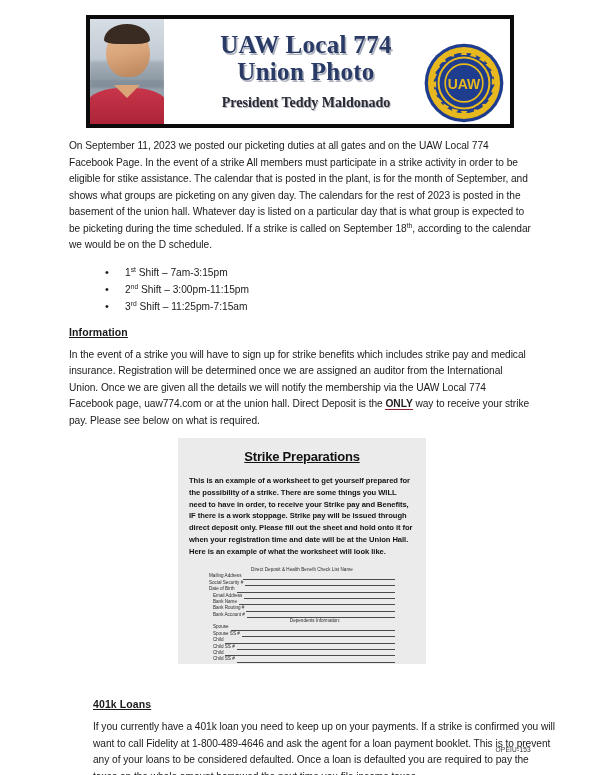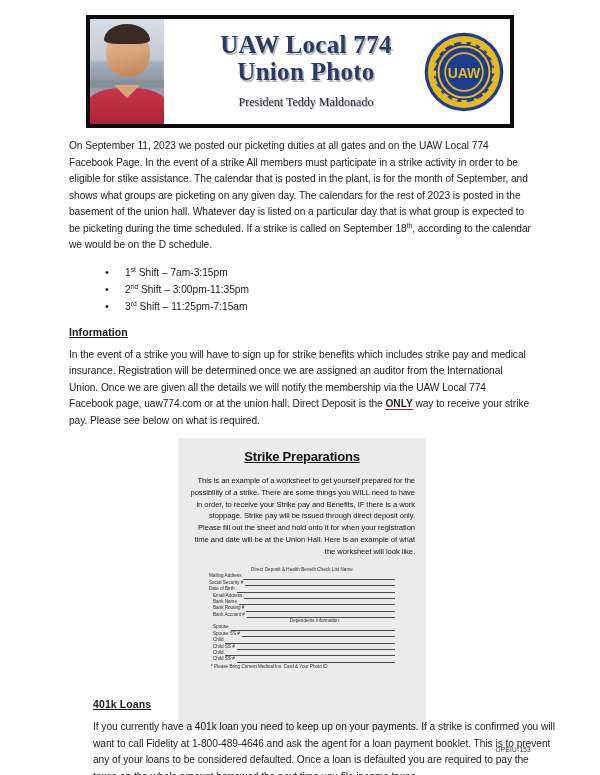--- a/index.html
+++ b/index.html
@@ -109,32 +109,32 @@
     font-weight: bold;
     font-size: 25px;
     line-height: 1.08;
     color: #2a3a66;
     text-shadow: 1.5px 1.5px 0 rgba(150,155,170,0.75);
     letter-spacing: 0.3px;
     white-space: nowrap;
   }
   .bt-sub {
     font-family: "Liberation Serif", serif;
-    font-weight: normal;
-    font-size: 12px;
+    font-weight: bold;
+    font-size: 14px;
     color: #2b2b35;
     text-shadow: 1px 1px 0 rgba(160,165,175,0.8);
     margin-top: 10px;
     white-space: nowrap;
   }
   .banner-logo {
     width: 92px;
     flex: 0 0 92px;
     display: flex;
-    align-items: center;
+    align-items: flex-end;
     justify-content: center;
   }
 
   
   .doc {
     position: absolute;
     left: 69px;
     top: 138px;
     width: 462px;
   }
@@ -177,42 +177,43 @@
     border-bottom: 1.6px solid #8a2432;
     padding-bottom: 0px;
   }
 
   
   .inset {
     position: absolute;
     left: 178px;
     top: 438px;
     width: 248px;
-    height: 292px;
+    height: 226px;
     background: #ebebeb;
     box-sizing: border-box;
     padding: 8px 9px 6px 9px;
     overflow: hidden;
   }
   .inset-title {
     text-align: center;
     font-size: 13px;
     font-weight: bold;
     text-decoration: underline;
     color: #111;
     margin: 3px 0 11px 0;
     letter-spacing: -0.2px;
   }
   .inset-para {
-    text-align: right;
+    text-align: left;
     font-size: 7.6px;
     line-height: 1.55;
     color: #141414;
     margin: 0 2px 10px 2px;
     letter-spacing: -0.05px;
+    font-weight: bold;
   }
   .worksheet {
     margin: 0 auto;
     width: 186px;
   }
   .ws-head {
     text-align: center;
     font-size: 4.6px;
     color: #2a2a2a;
     margin-bottom: 1px;
@@ -322,21 +323,21 @@
   </div>
 
   <div class="doc">
 
 
     <p class="body"><span>On September 11, 2023 we posted our picketing duties at all gates and on the UAW Local 774 Facebook Page. In the event of a strike All members must participate in a strike activity in order to be eligible for stike assistance. The calendar that is posted in the plant, is for the month of September, and shows what groups are picketing on any given day. The calendars for the rest of 2023 is posted in the basement of the union hall. Whatever day is listed on a particular day that is what group is expected to be picketing during the time scheduled. If a strike is called on September 18</span><sup>th</sup><span>, according to the calendar we would be on the D schedule.</span></p>
 
 
     <ul class="shifts">
       <li><span>1</span><sup>st</sup><span> Shift – 7am-3:15pm</span></li>
-      <li><span>2</span><sup>nd</sup><span> Shift – 3:00pm-11:35pm</span></li>
+      <li><span>2</span><sup>nd</sup><span> Shift – 3:00pm-11:15pm</span></li>
       <li><span>3</span><sup>rd</sup><span> Shift – 11:25pm-7:15am</span></li>
     </ul>
 
     <h2 class="section">Information</h2>
 
     <p class="body"><span>In the event of a strike you will have to sign up for strike benefits which includes strike pay and medical insurance. Registration will be determined once we are assigned an auditor from the International Union. Once we are given all the details we will notify the membership via the UAW Local 774 Facebook page, uaw774.com or at the union hall. Direct Deposit is the </span><span class="only">ONLY</span><span> way to receive your strike pay. Please see below on what is required.</span></p>
   </div>
 
   <div class="inset">
     <div class="inset-title">Strike Preparations</div>

